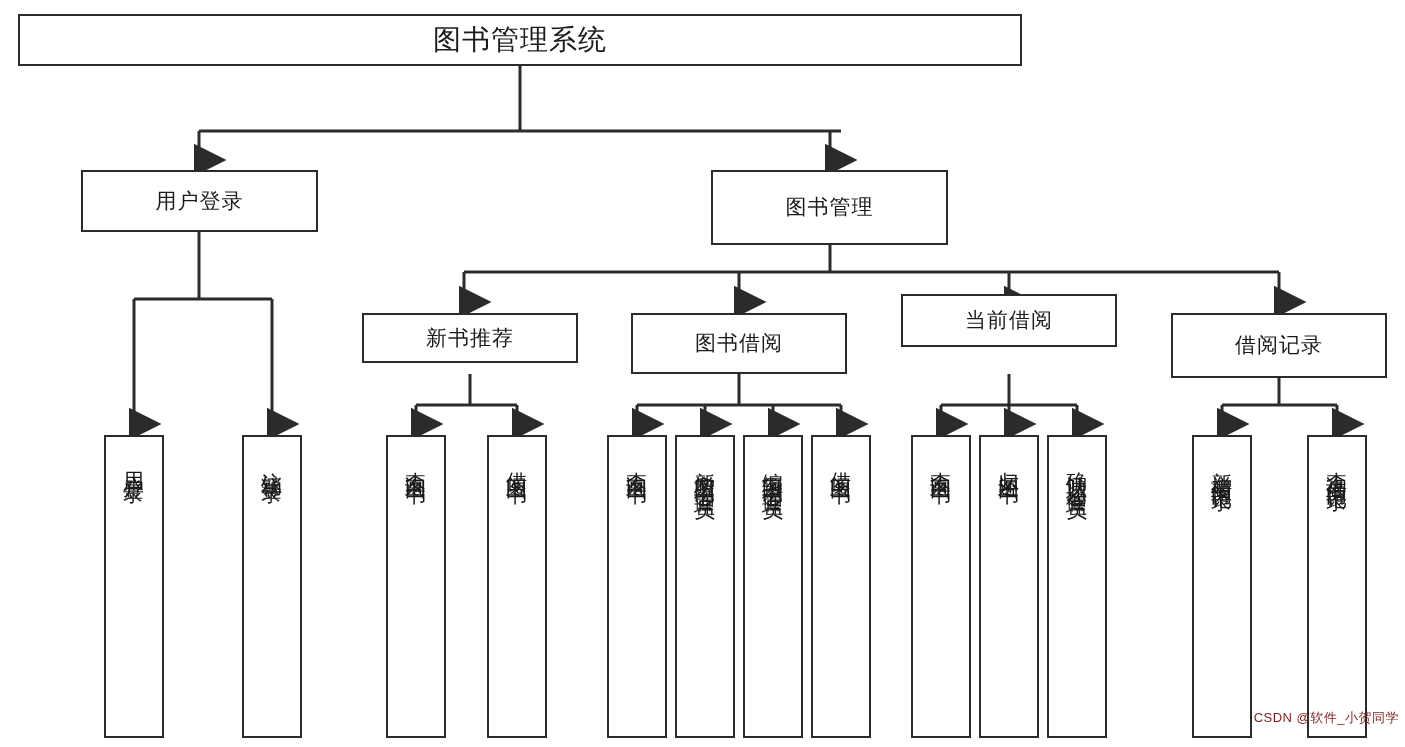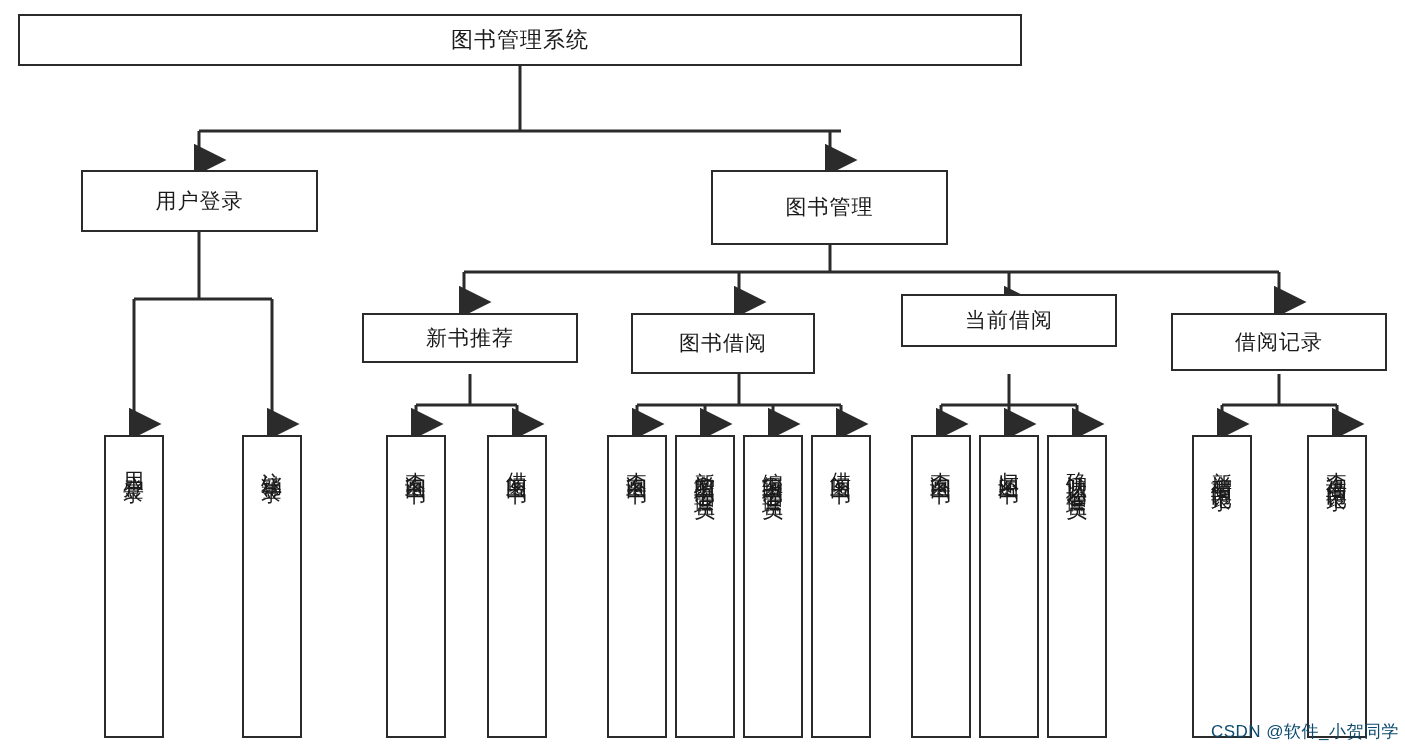--- a/index.html
+++ b/index.html
@@ -23,40 +23,40 @@
     justify-content:center;
     color:#1a1a1a;
   }
   .node .label{
     display:block;
     text-align:center;
     line-height:1.15;
     white-space:pre;
   }
   .node.horiz .label{ font-size:21px; letter-spacing:1px; }
-  .node.root .label{ font-size:22px; letter-spacing:1px; }
+  .node.root .label{ font-size:28px; letter-spacing:1px; }
 
   
   .node.vert{
     align-items:flex-start;
     padding-top:18px;
   }
   .node.vert .label{
     writing-mode:vertical-rl;
     text-orientation:upright;
     font-size:21px;
     letter-spacing:4px;
     line-height:1;
   }
 
   #watermark{
     position:absolute;
-    right:6px;bottom:4px;
-    font-size:17px;
-    color:#0c4a6e;
+    right:6px;bottom:20px;
+    font-size:13px;
+    color:#7f1d1d;
     letter-spacing:0.5px;
     white-space:nowrap;
     user-select:none;
   }
 </style>
 </head>
 <body>
 
 <div id="diagram">
 
@@ -119,29 +119,29 @@
   </div>
 
   <div class="node horiz" style="left:711px;top:170px;width:237px;height:75px;">
     <span class="label">图书管理</span>
   </div>
 
   <div class="node horiz" style="left:362px;top:313px;width:216px;height:50px;">
     <span class="label">新书推荐</span>
   </div>
 
-  <div class="node horiz" style="left:631px;top:313px;width:184px;height:61px;">
+  <div class="node horiz" style="left:631px;top:313px;width:216px;height:61px;">
     <span class="label">图书借阅</span>
   </div>
 
   <div class="node horiz" style="left:901px;top:294px;width:216px;height:53px;">
     <span class="label">当前借阅</span>
   </div>
 
-  <div class="node horiz" style="left:1171px;top:313px;width:216px;height:58px;">
+  <div class="node horiz" style="left:1171px;top:313px;width:216px;height:65px;">
     <span class="label">借阅记录</span>
   </div>
 
   <div class="node vert" style="left:104px;top:435px;width:60px;height:303px;">
     <span class="label">用户登录</span>
   </div>
 
   <div class="node vert" style="left:242px;top:435px;width:60px;height:303px;">
     <span class="label">注销登录</span>
   </div>

